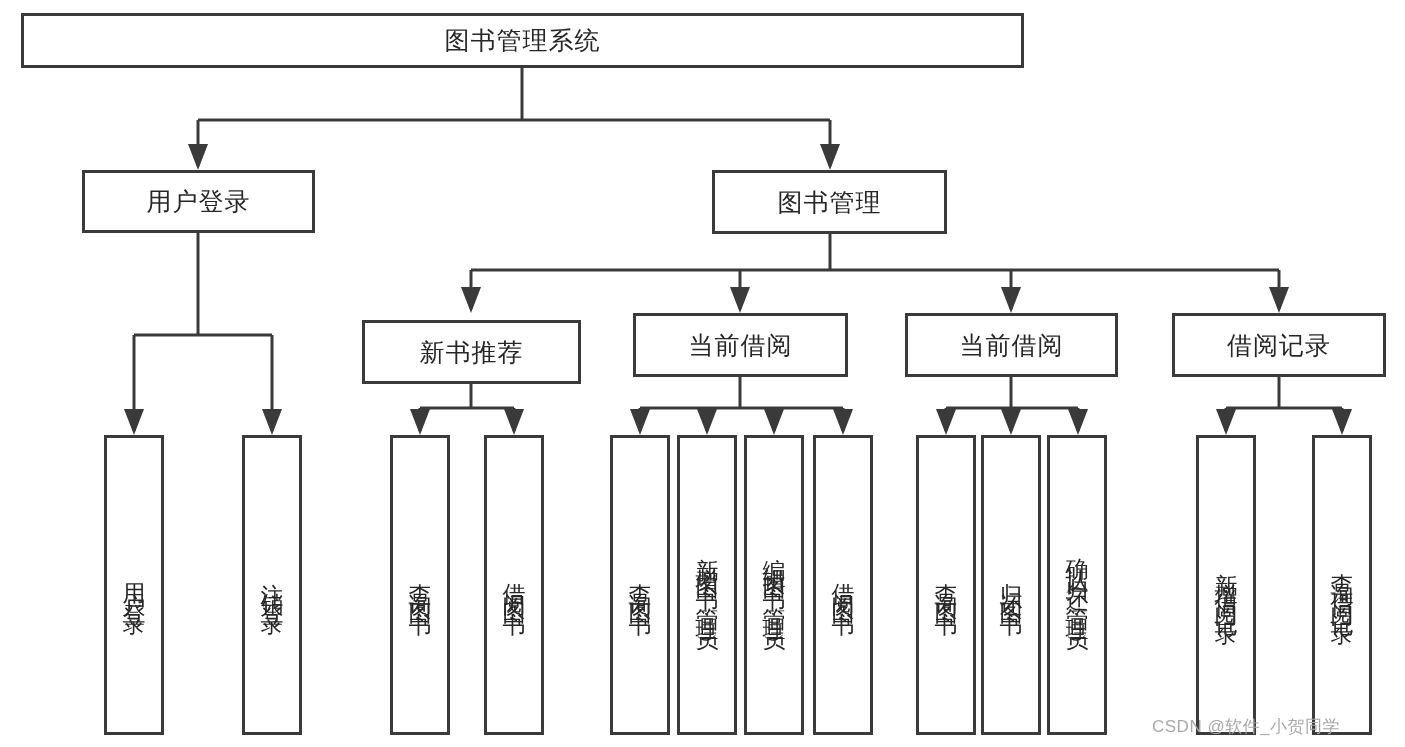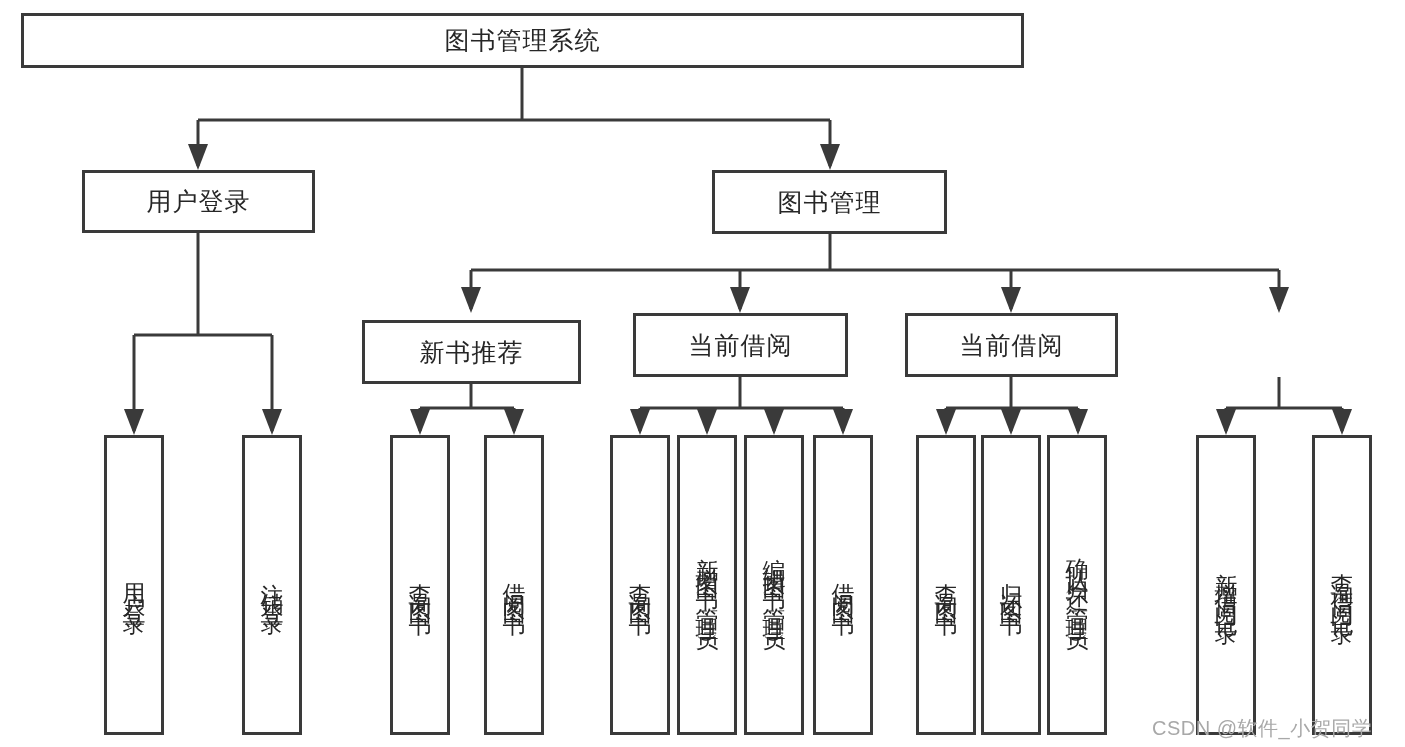--- a/index.html
+++ b/index.html
@@ -38,21 +38,21 @@
   }
   .node.leaf .label{
     writing-mode:vertical-rl;
     text-orientation:mixed;
     font-size:23px;
     letter-spacing:10px;
     line-height:1;
   }
   .watermark{
     position:absolute;left:1152px;top:715px;
-    font-size:20px;
+    font-size:17px;
     color:var(--watermark);
     white-space:nowrap;
     z-index:3;
     letter-spacing:0.5px;
   }
 </style>
 </head>
 <body>
 
 <div class="canvas">
@@ -146,20 +146,23 @@
 
   <div class="node" style="left:362px;top:320px;width:219px;height:64px">
     <span class="label">新书推荐</span>
   </div>
   <div class="node" style="left:633px;top:313px;width:215px;height:64px">
     <span class="label">当前借阅</span>
   </div>
   <div class="node" style="left:905px;top:313px;width:213px;height:64px">
     <span class="label">当前借阅</span>
   </div>
+  <div class="node" style="left:1172px;top:313px;width:214px;height:64px">
+    <span class="label">借阅记录</span>
+  </div>
 
   <div class="node leaf" style="left:104px;top:435px;width:60px;height:300px">
     <span class="label">用户登录</span>
   </div>
   <div class="node leaf" style="left:242px;top:435px;width:60px;height:300px">
     <span class="label">注销登录</span>
   </div>
 
   <div class="node leaf" style="left:390px;top:435px;width:60px;height:300px">
     <span class="label">查询图书</span>

